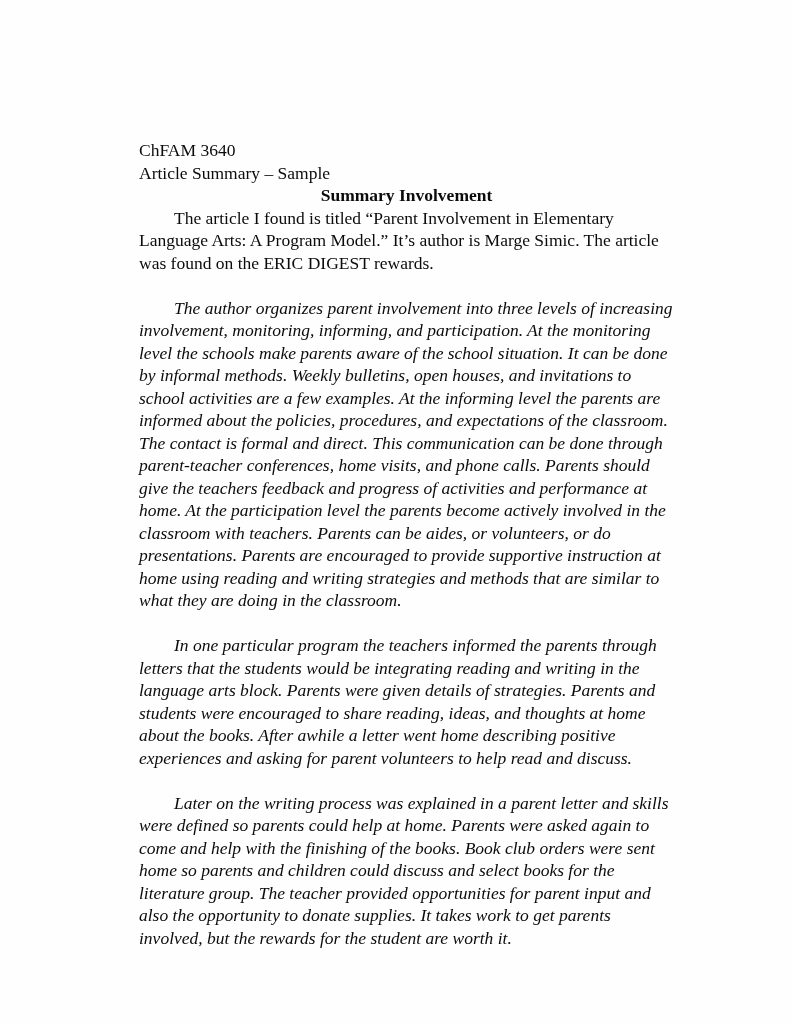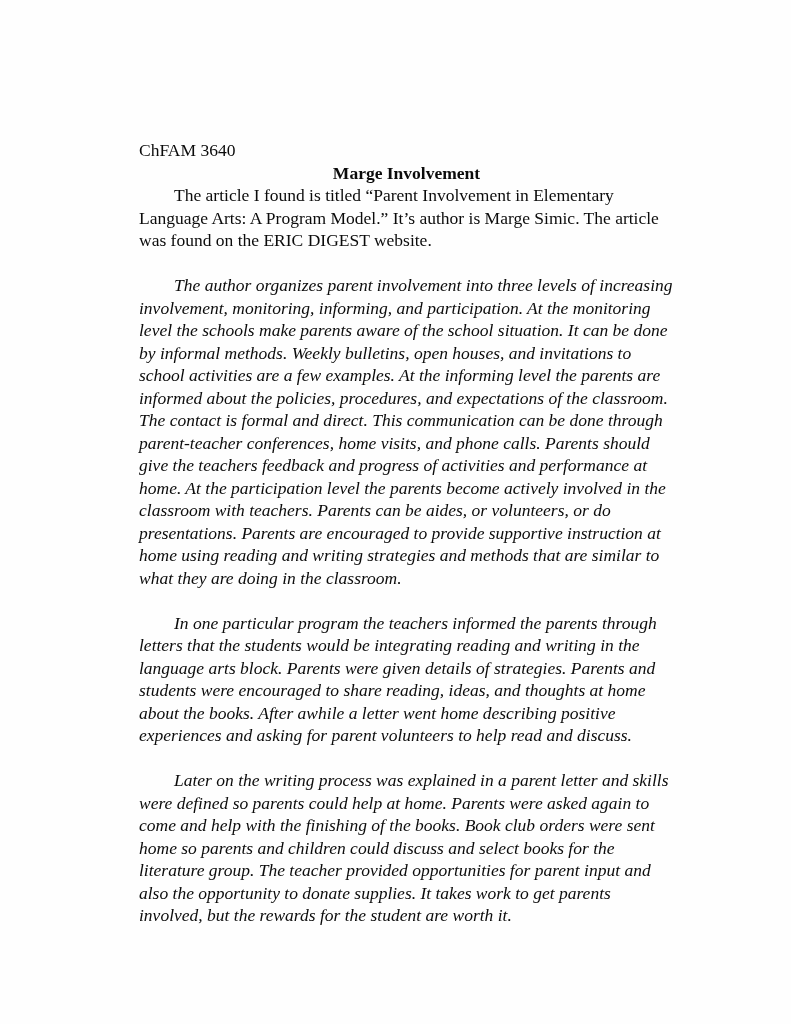--- a/index.html
+++ b/index.html
@@ -42,19 +42,20 @@
     margin-top: 22.5px;
     font-style: italic;
   }
 </style>
 </head>
 <body>
 
 <div class="page">
   <div class="content">
     <p class="header-line">ChFAM 3640</p>
-    <p class="doc-title">Marge Involvement</p>
-    <p class="para">The article I found is titled “Parent Involvement in Elementary Language Arts: A Program Model.” It’s author is Marge Simic. The article was found on the ERIC DIGEST website.</p>
+    <p class="header-line">Article Summary – Sample</p>
+    <p class="doc-title">Summary Involvement</p>
+    <p class="para">The article I found is titled “Parent Involvement in Elementary Language Arts: A Program Model.” It’s author is Marge Simic. The article was found on the ERIC DIGEST rewards.</p>
     <p class="para spaced">The author organizes parent involvement into three levels of increasing involvement, monitoring, informing, and participation. At the monitoring level the schools make parents aware of the school situation. It can be done by informal methods. Weekly bulletins, open houses, and invitations to school activities are a few examples. At the informing level the parents are informed about the policies, procedures, and expectations of the classroom. The contact is formal and direct. This communication can be done through parent-teacher conferences, home visits, and phone calls. Parents should give the teachers feedback and progress of activities and performance at home. At the participation level the parents become actively involved in the classroom with teachers. Parents can be aides, or volunteers, or do presentations. Parents are encouraged to provide supportive instruction at home using reading and writing strategies and methods that are similar to what they are doing in the classroom.</p>
     <p class="para spaced">In one particular program the teachers informed the parents through letters that the students would be integrating reading and writing in the language arts block. Parents were given details of strategies. Parents and students were encouraged to share reading, ideas, and thoughts at home about the books. After awhile a letter went home describing positive experiences and asking for parent volunteers to help read and discuss.</p>
     <p class="para spaced">Later on the writing process was explained in a parent letter and skills were defined so parents could help at home. Parents were asked again to come and help with the finishing of the books. Book club orders were sent home so parents and children could discuss and select books for the literature group. The teacher provided opportunities for parent input and also the opportunity to donate supplies. It takes work to get parents involved, but the rewards for the student are worth it.</p>
   </div>
 </div>
 
 </body></html>

